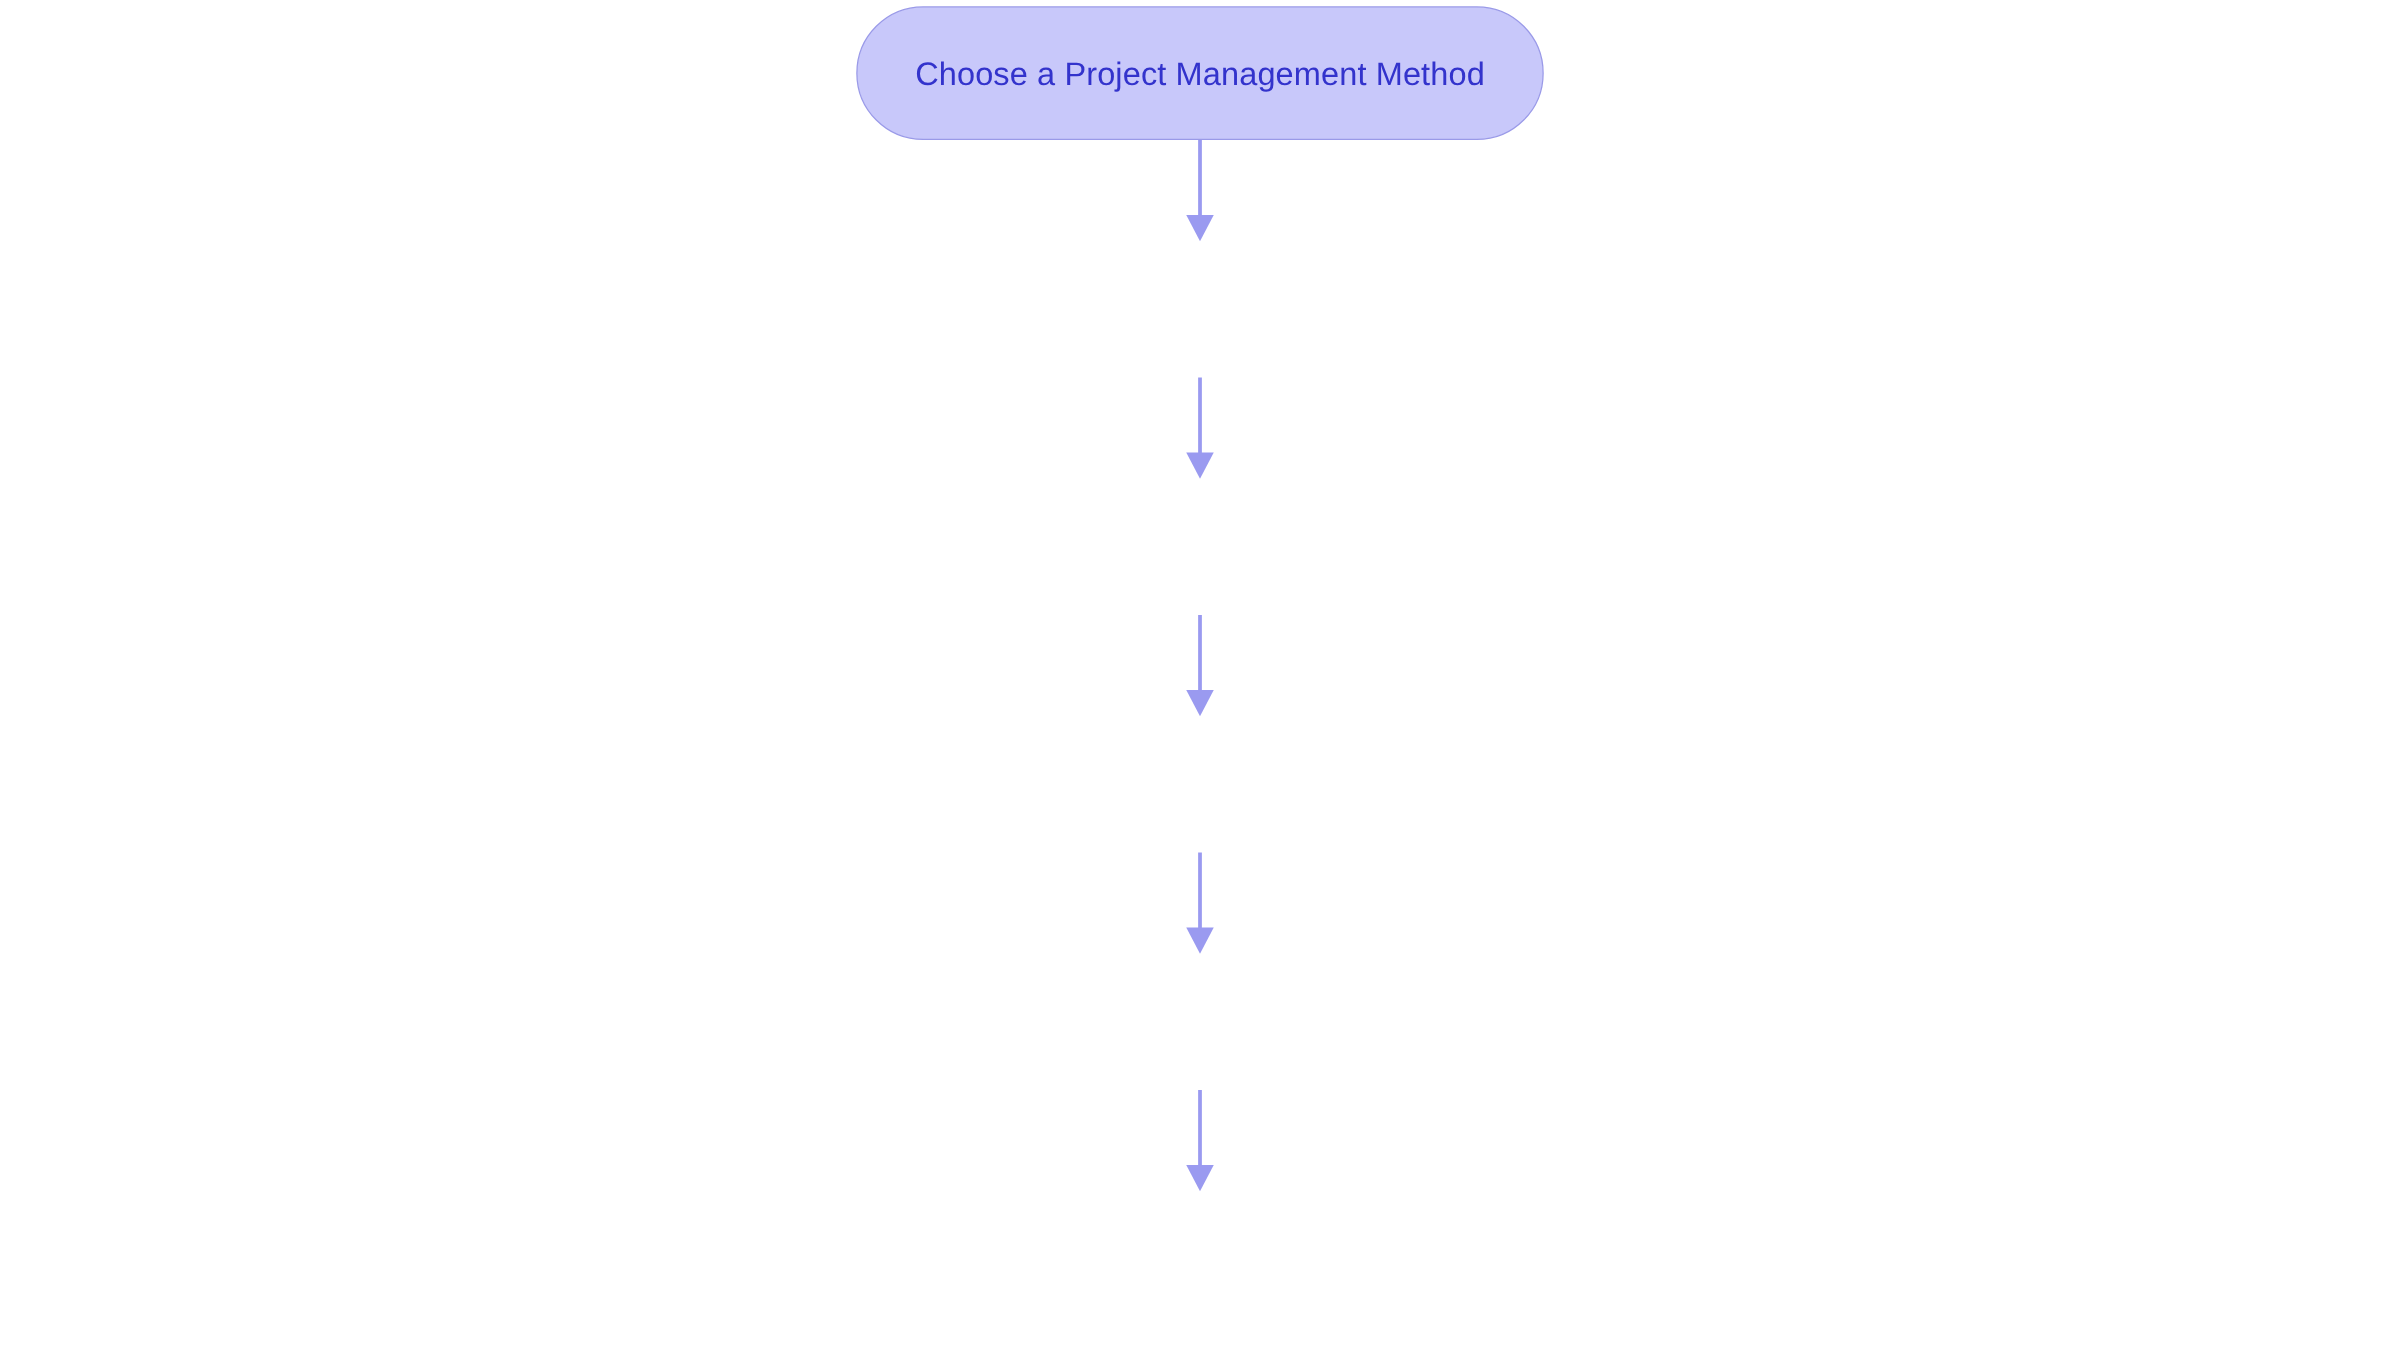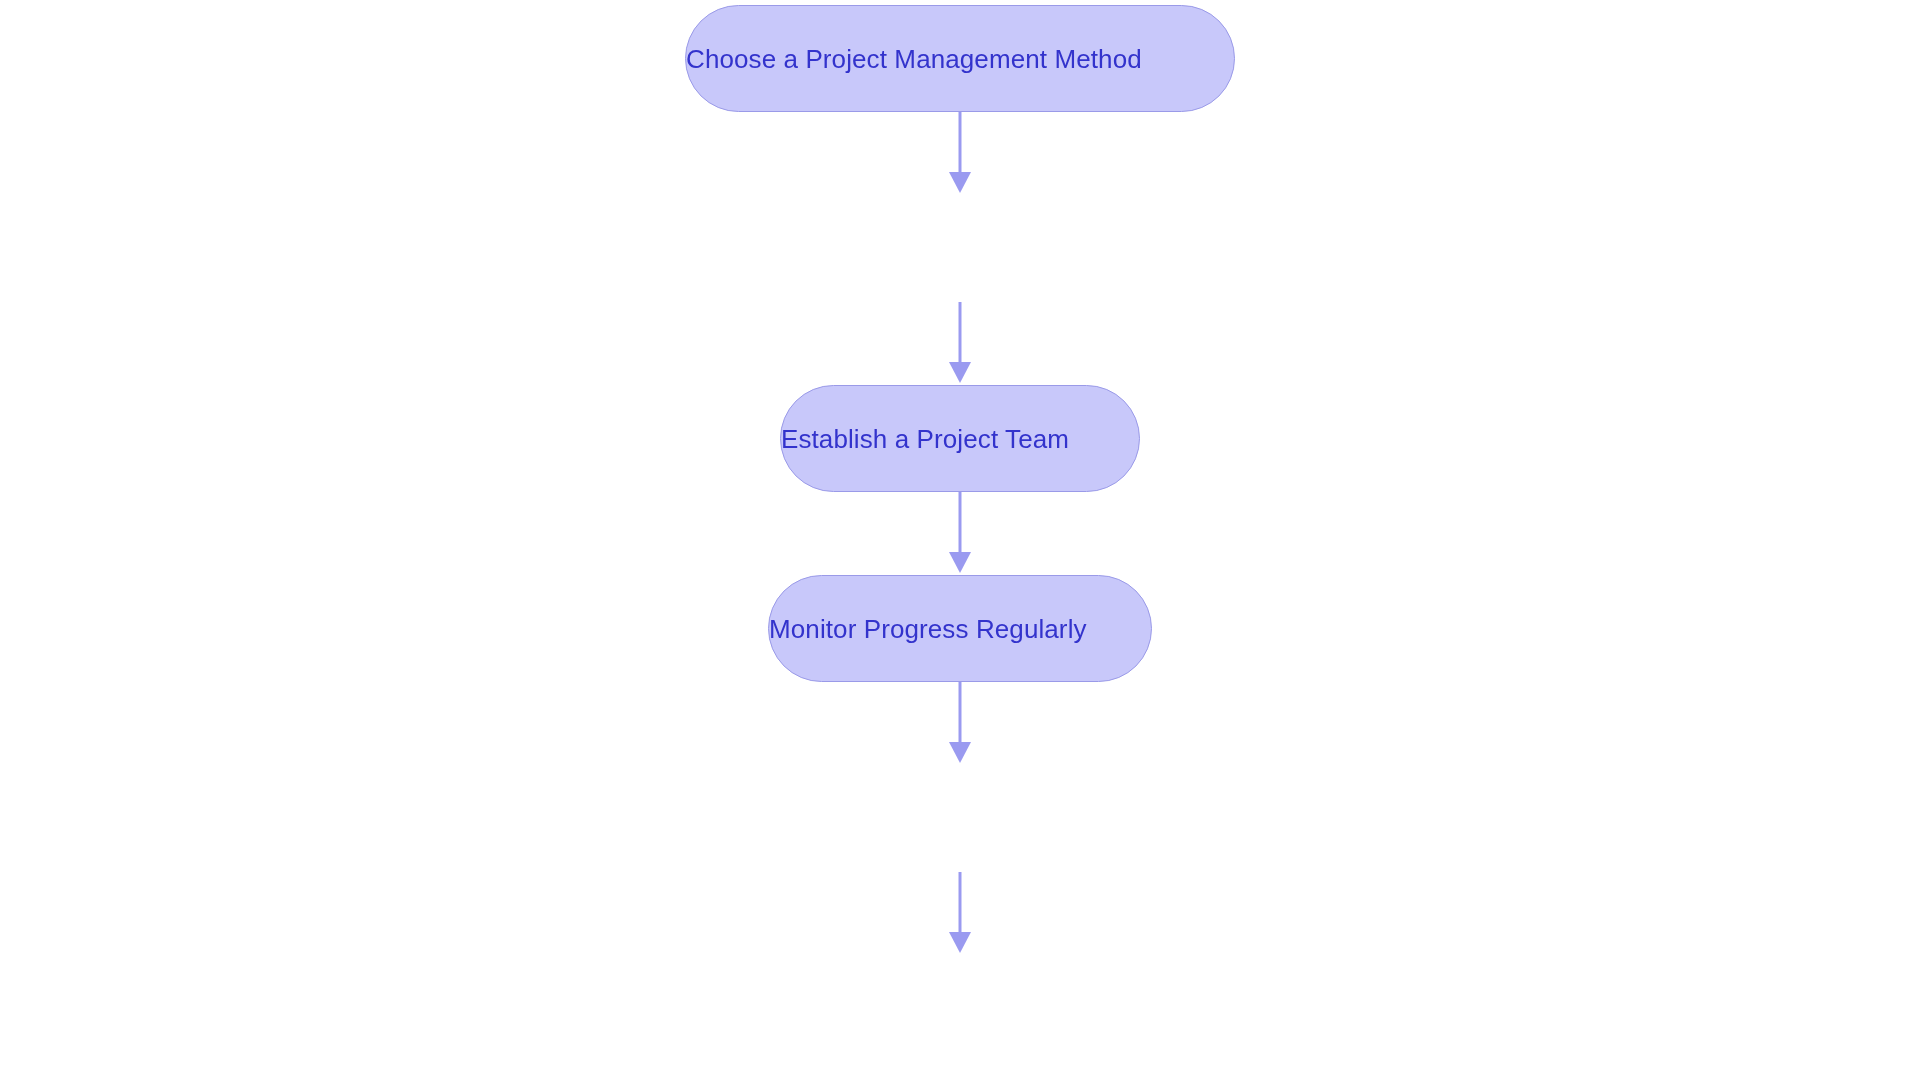--- a/index.html
+++ b/index.html
@@ -21,20 +21,21 @@
   }
   .flow-node {
     position: absolute;
     box-sizing: border-box;
     height: 107px;
     border-radius: 54px;
     background: #c8c8fa;
     border: 1.6px solid #9a9ae8;
     display: flex;
     align-items: center;
+    justify-content: center;
     left: 50%;
     transform: translateX(-50%);
   }
   .flow-node-label {
     font-size: 26px;
     font-family: "Liberation Sans", sans-serif;
     color: #3333cc;
     line-height: 1;
     letter-spacing: 0.1px;
     white-space: nowrap;
@@ -68,34 +69,28 @@
   </div>
 
 
   <div class="flow-connector" style="top:302px; height:83px;">
     <svg width="30" height="83" viewBox="0 0 30 83" aria-hidden="true">
       <line x1="15" y1="0" x2="15" y2="64" stroke="#9a9af0" stroke-width="3"></line>
       <polygon points="4,60 26,60 15,81" fill="#9a9af0"></polygon>
     </svg>
   </div>
 
-  <div class="flow-node" style="top:385px; width:360px;">
-    <span class="flow-node-label">Establish a Project Team</span>
-  </div>
 
   <div class="flow-connector" style="top:492px; height:83px;">
     <svg width="30" height="83" viewBox="0 0 30 83" aria-hidden="true">
       <line x1="15" y1="0" x2="15" y2="64" stroke="#9a9af0" stroke-width="3"></line>
       <polygon points="4,60 26,60 15,81" fill="#9a9af0"></polygon>
     </svg>
   </div>
 
-  <div class="flow-node" style="top:575px; width:384px;">
-    <span class="flow-node-label">Monitor Progress Regularly</span>
-  </div>
 
   <div class="flow-connector" style="top:682px; height:83px;">
     <svg width="30" height="83" viewBox="0 0 30 83" aria-hidden="true">
       <line x1="15" y1="0" x2="15" y2="64" stroke="#9a9af0" stroke-width="3"></line>
       <polygon points="4,60 26,60 15,81" fill="#9a9af0"></polygon>
     </svg>
   </div>
 
 
   <div class="flow-connector" style="top:872px; height:83px;">

